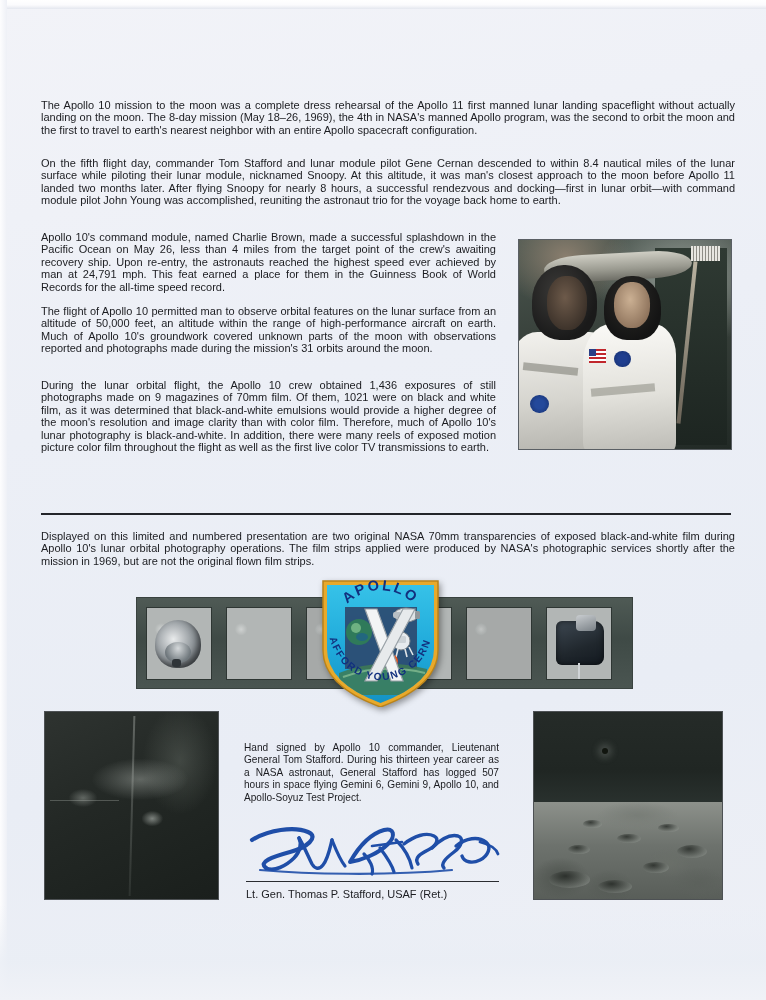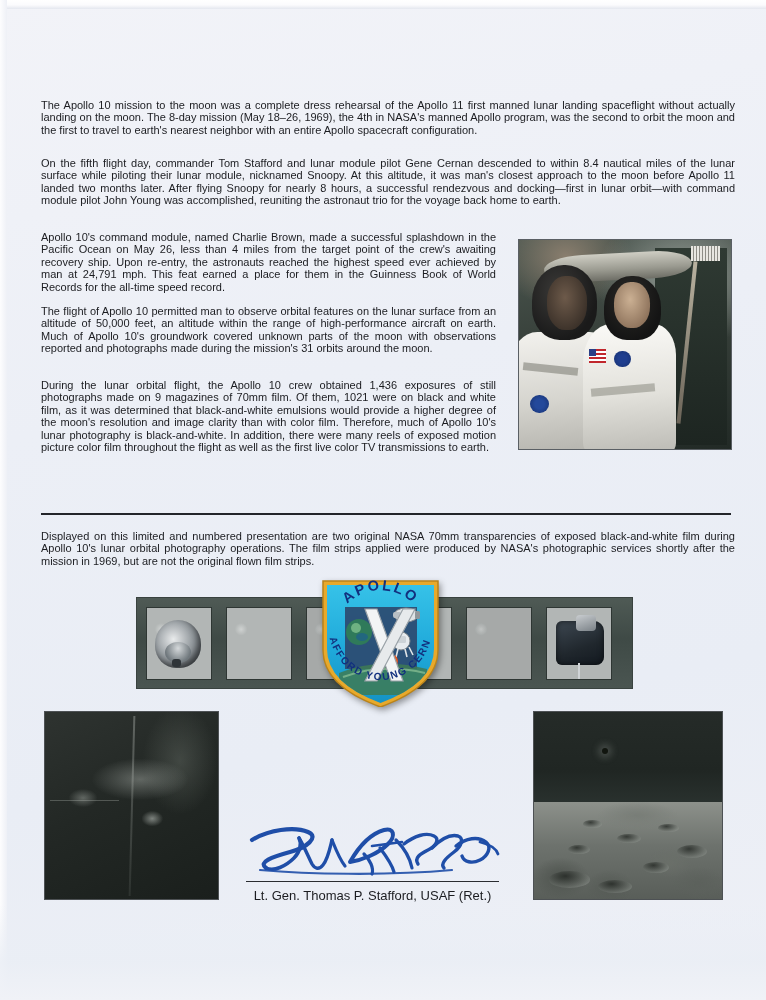--- a/index.html
+++ b/index.html
@@ -277,22 +277,22 @@
     width: 254px; height: 62px;
   }
   #signature svg { display:block; width: 254px; height: 62px; }
   #sig-rule {
     position: absolute; left: 246px; top: 881px;
     width: 253px; height: 1px; background: #2a2c30;
   }
   #sig-caption {
     position: absolute; left: 246px; top: 888px;
     width: 253px;
-    text-align: center;
-    font-size: 13px; color: #1b1c20;
+    text-align: left;
+    font-size: 11px; color: #1b1c20;
   }
 
   
   #paper-shade {
     position: absolute; left: 0; bottom: 0; width: 766px; height: 96px;
     background: linear-gradient(180deg, rgba(232,236,244,0) 0%, rgba(234,238,245,.85) 60%, rgba(240,242,247,1) 100%);
     pointer-events: none;
   }
 </style>
 </head>
@@ -428,20 +428,21 @@
       </text>
     </svg>
   </div>
 
   <div id="photo-left">
     <div class="inner"></div>
     <div class="seam"></div>
     <div class="scratch"></div>
   </div>
 
+  <div id="sig-text">Hand signed by Apollo 10 commander, Lieutenant General Tom Stafford. During his thirteen year career as a NASA astronaut, General Stafford has logged 507 hours in space flying Gemini 6, Gemini 9, Apollo 10, and Apollo-Soyuz Test Project.</div>
 
   <div id="signature">
     <svg viewBox="0 0 254 62" xmlns="http://www.w3.org/2000/svg">
       <g fill="none" stroke="#1f4ea8" stroke-linecap="round" stroke-linejoin="round">
         <path d="M6 22 C22 12, 48 8, 62 14 C74 19, 60 30, 44 34 C26 39, 12 44, 20 50" stroke-width="4.2"></path>
         <path d="M20 50 C28 54, 40 48, 48 40 C54 34, 56 26, 53 20" stroke-width="3.6"></path>
         <path d="M53 20 C58 28, 62 38, 66 46 C69 51, 73 52, 77 47 C82 41, 84 30, 86 22" stroke-width="3.4"></path>
         <path d="M86 22 C90 32, 94 42, 99 48" stroke-width="3.2"></path>
         <path d="M104 44 C112 30, 124 16, 138 12 C148 9, 150 18, 142 26 C132 36, 116 42, 104 44 Z" stroke-width="4"></path>
         <path d="M118 36 C124 42, 128 50, 126 56" stroke-width="3.2"></path>

